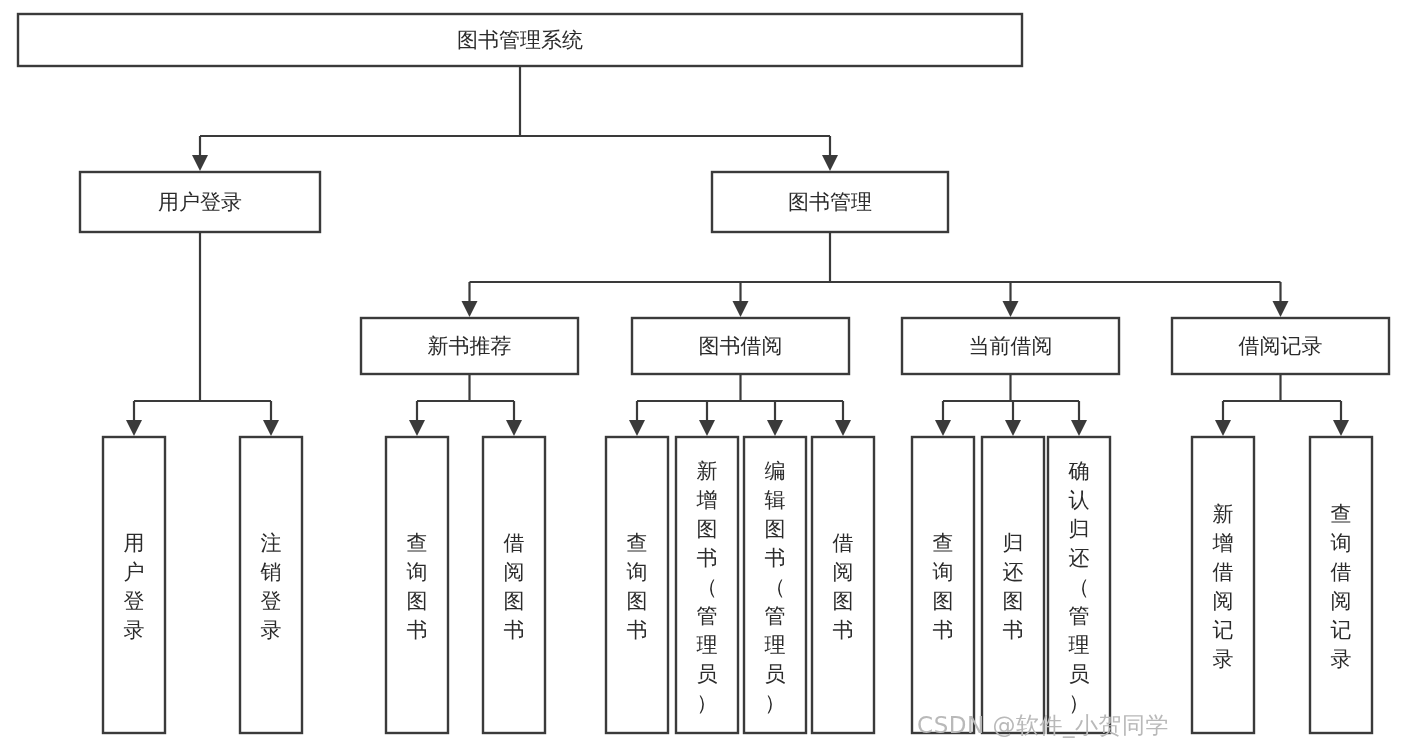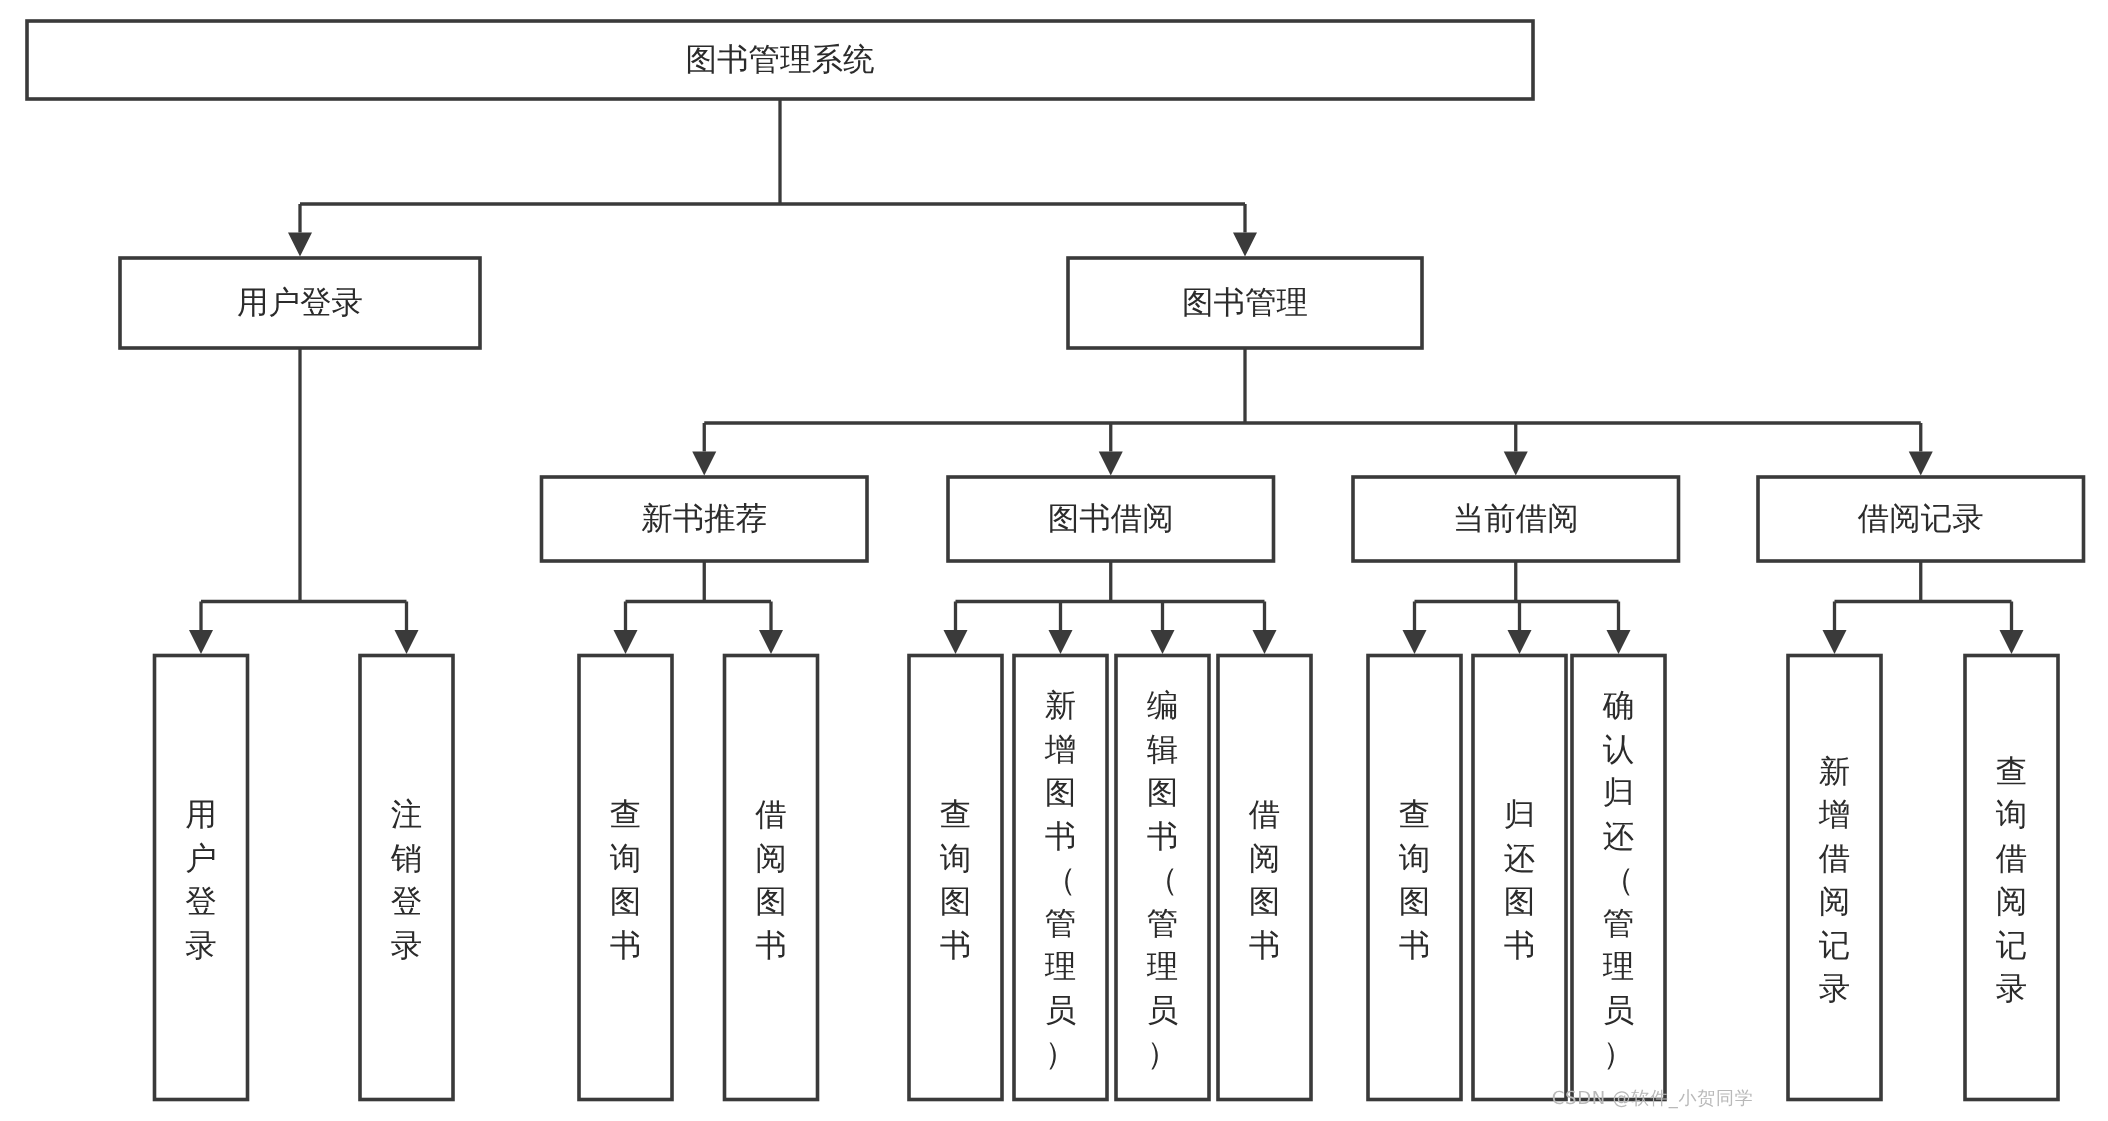--- a/index.html
+++ b/index.html
@@ -52,21 +52,21 @@
     font-family: "DejaVu Sans", "Liberation Sans", sans-serif;
     font-size: 21px;
     fill: #2b2b2b;
     text-anchor: middle;
   }
   .watermark {
     position: absolute;
     right: 10px;
     bottom: 6px;
     font-family: "DejaVu Sans", "Liberation Sans", sans-serif;
-    font-size: 12px;
+    font-size: 23px;
     color: #b9b9b9;
     white-space: nowrap;
     letter-spacing: 0.5px;
     user-select: none;
   }
 </style>
 </head>
 <body>
 
 <div id="diagram-root">

